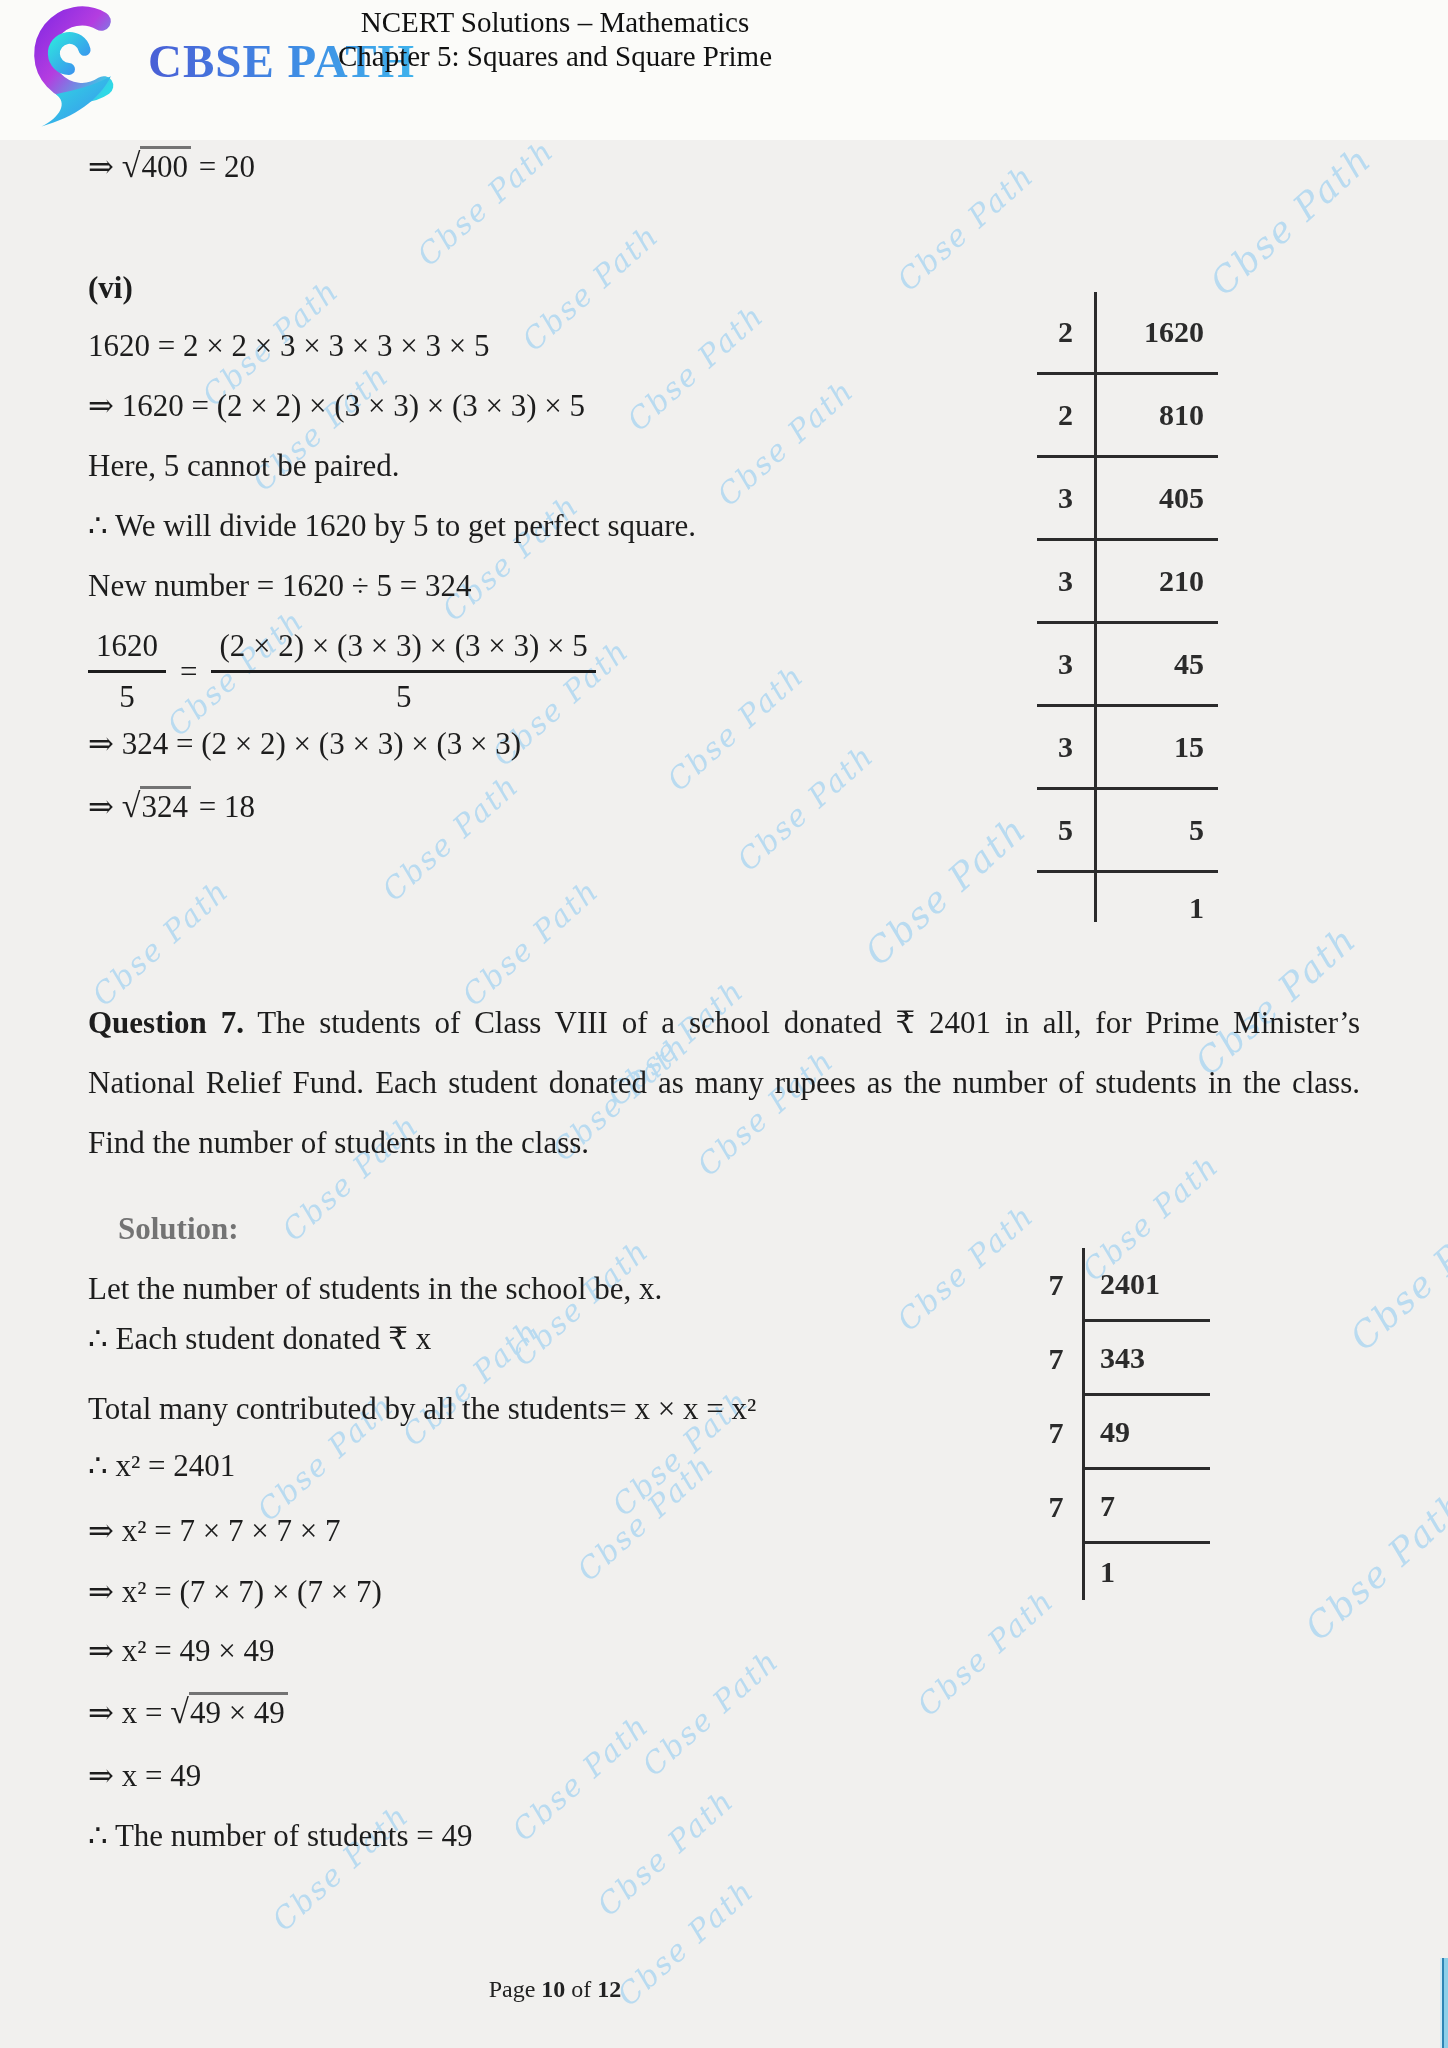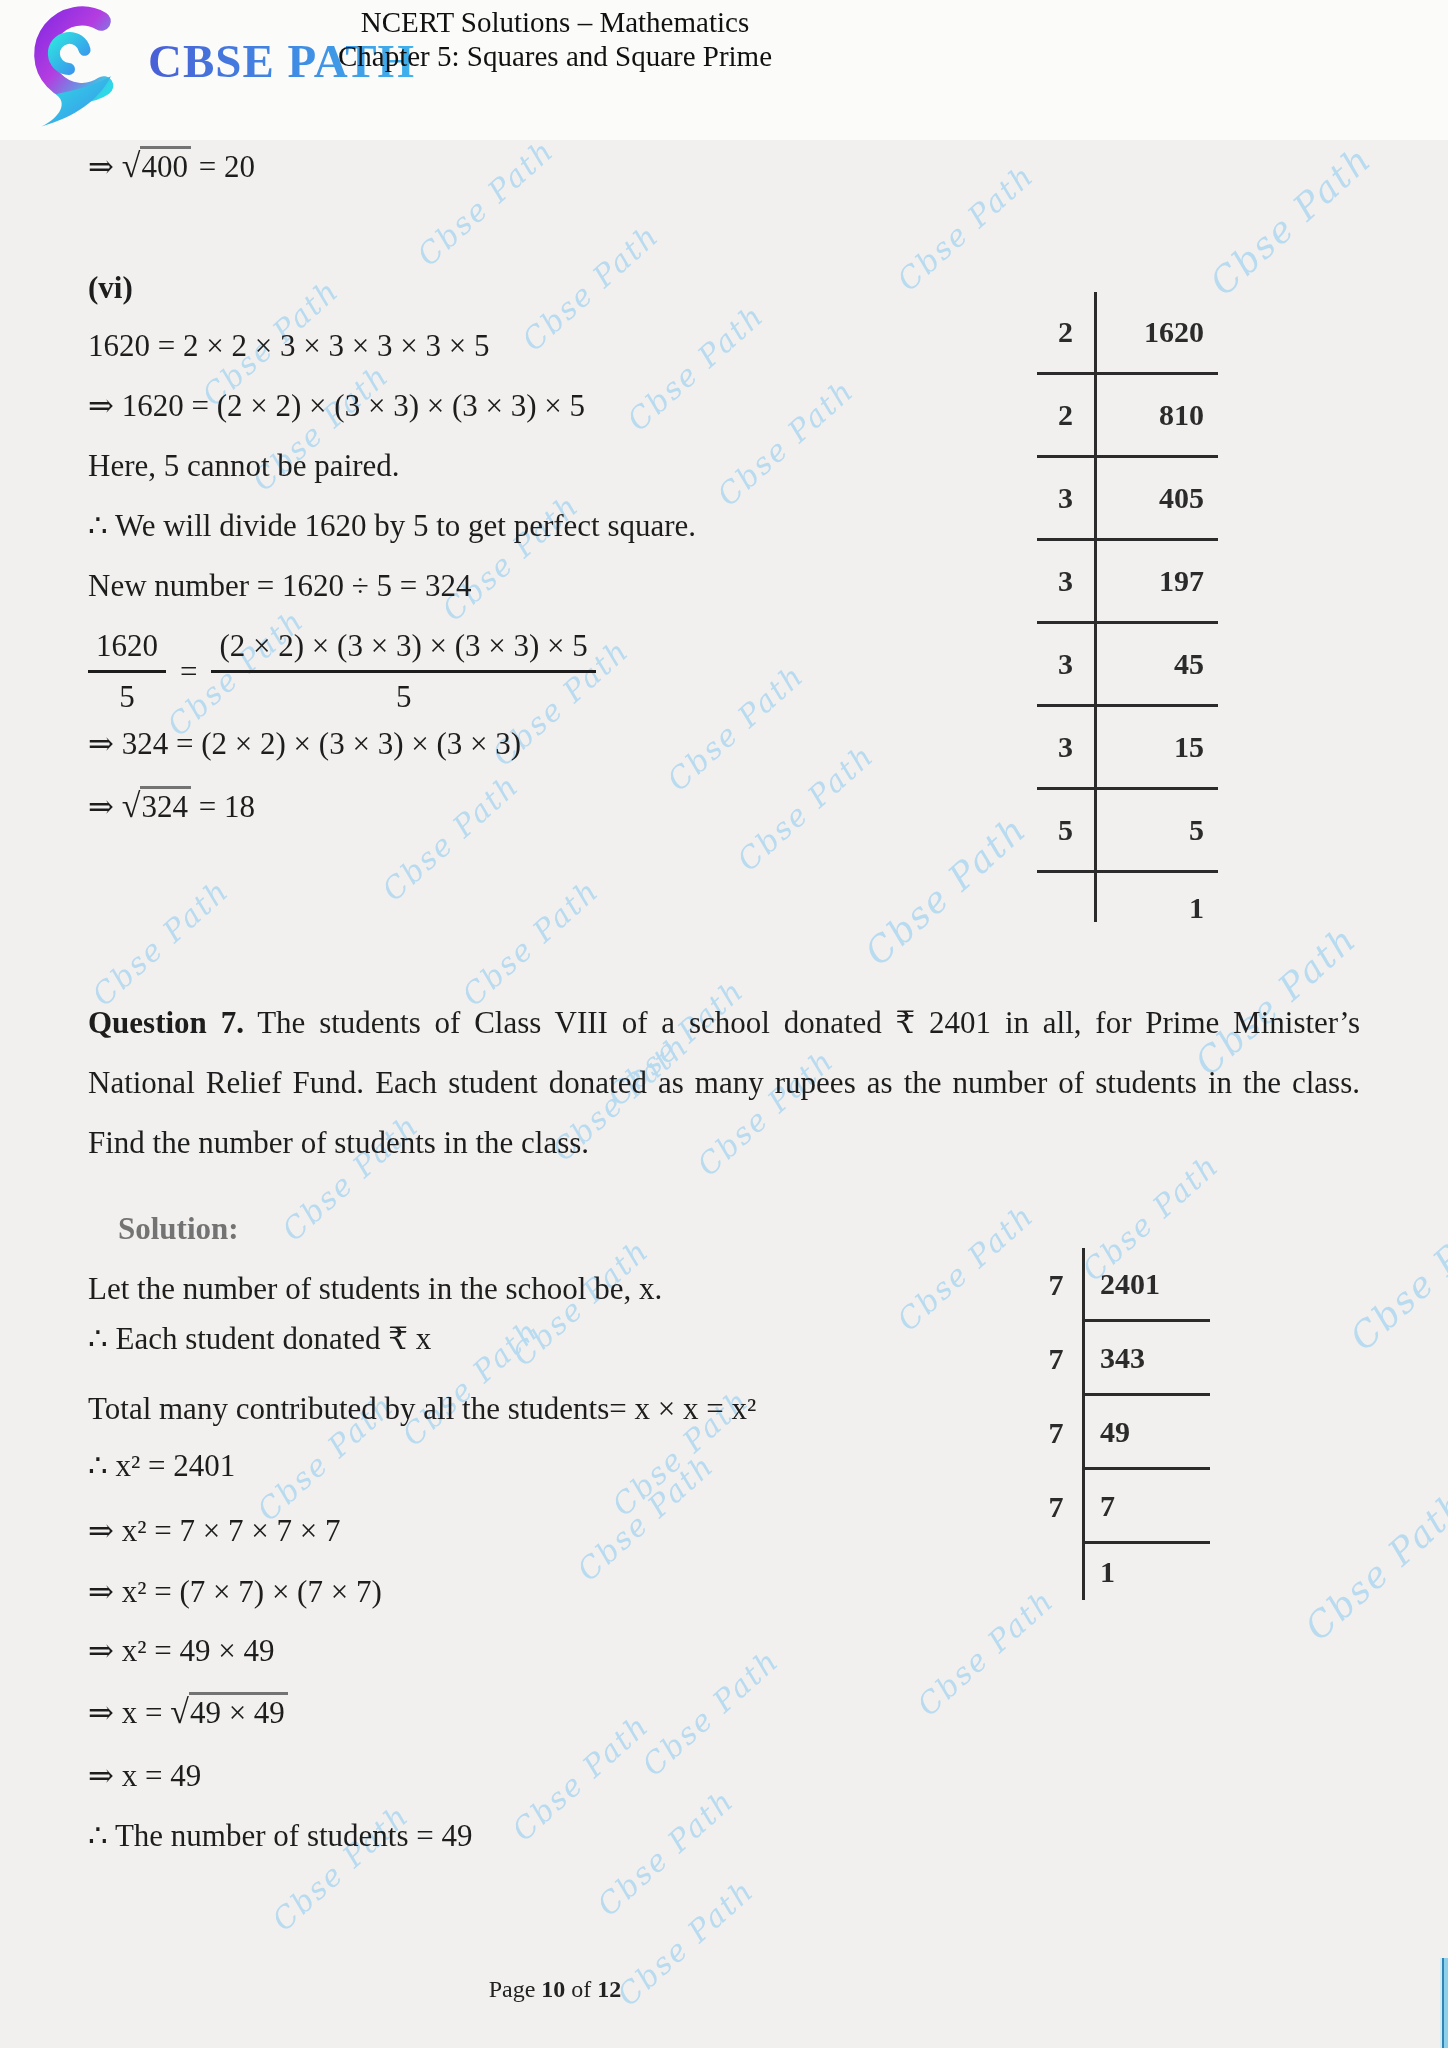--- a/index.html
+++ b/index.html
@@ -188,21 +188,21 @@
   <div class="frow rule">
       <span class="dcell">2</span>
       <span class="vcell">810</span>
     </div>
   <div class="frow rule">
       <span class="dcell">3</span>
       <span class="vcell">405</span>
     </div>
   <div class="frow rule">
       <span class="dcell">3</span>
-      <span class="vcell">197</span>
+      <span class="vcell">210</span>
     </div>
   <div class="frow rule">
       <span class="dcell">3</span>
       <span class="vcell">45</span>
     </div>
   <div class="frow rule">
       <span class="dcell">3</span>
       <span class="vcell">15</span>
     </div>
   <div class="frow rule">

